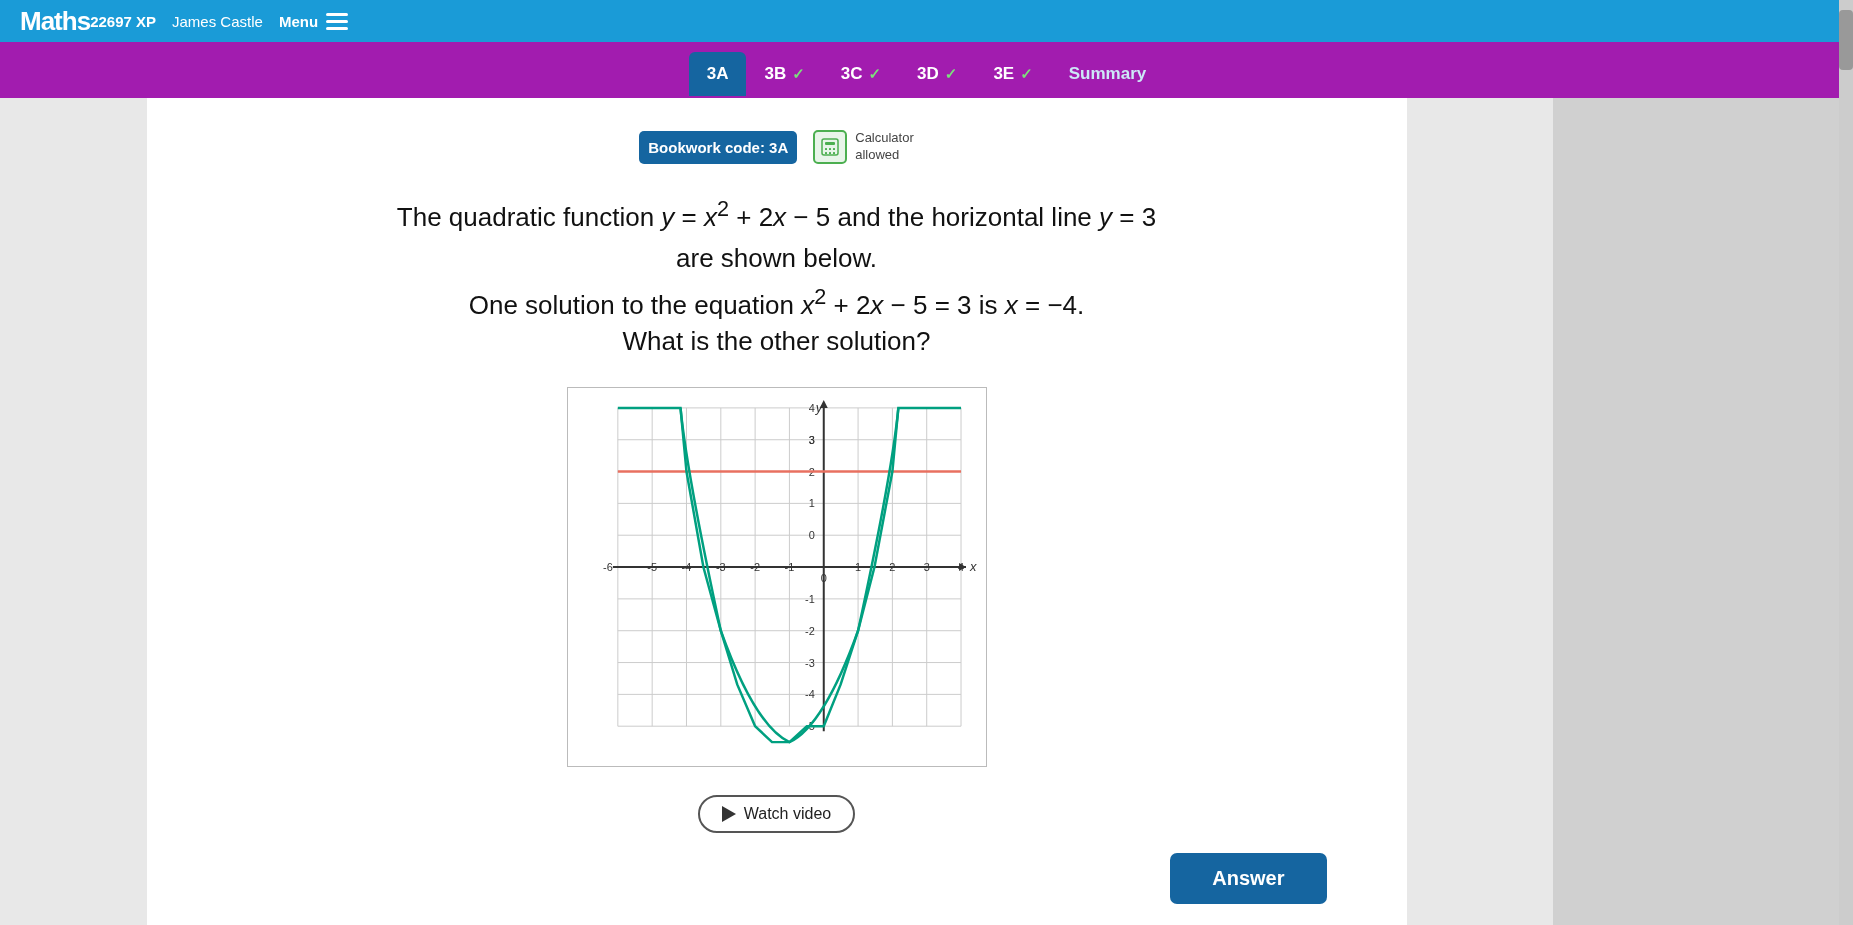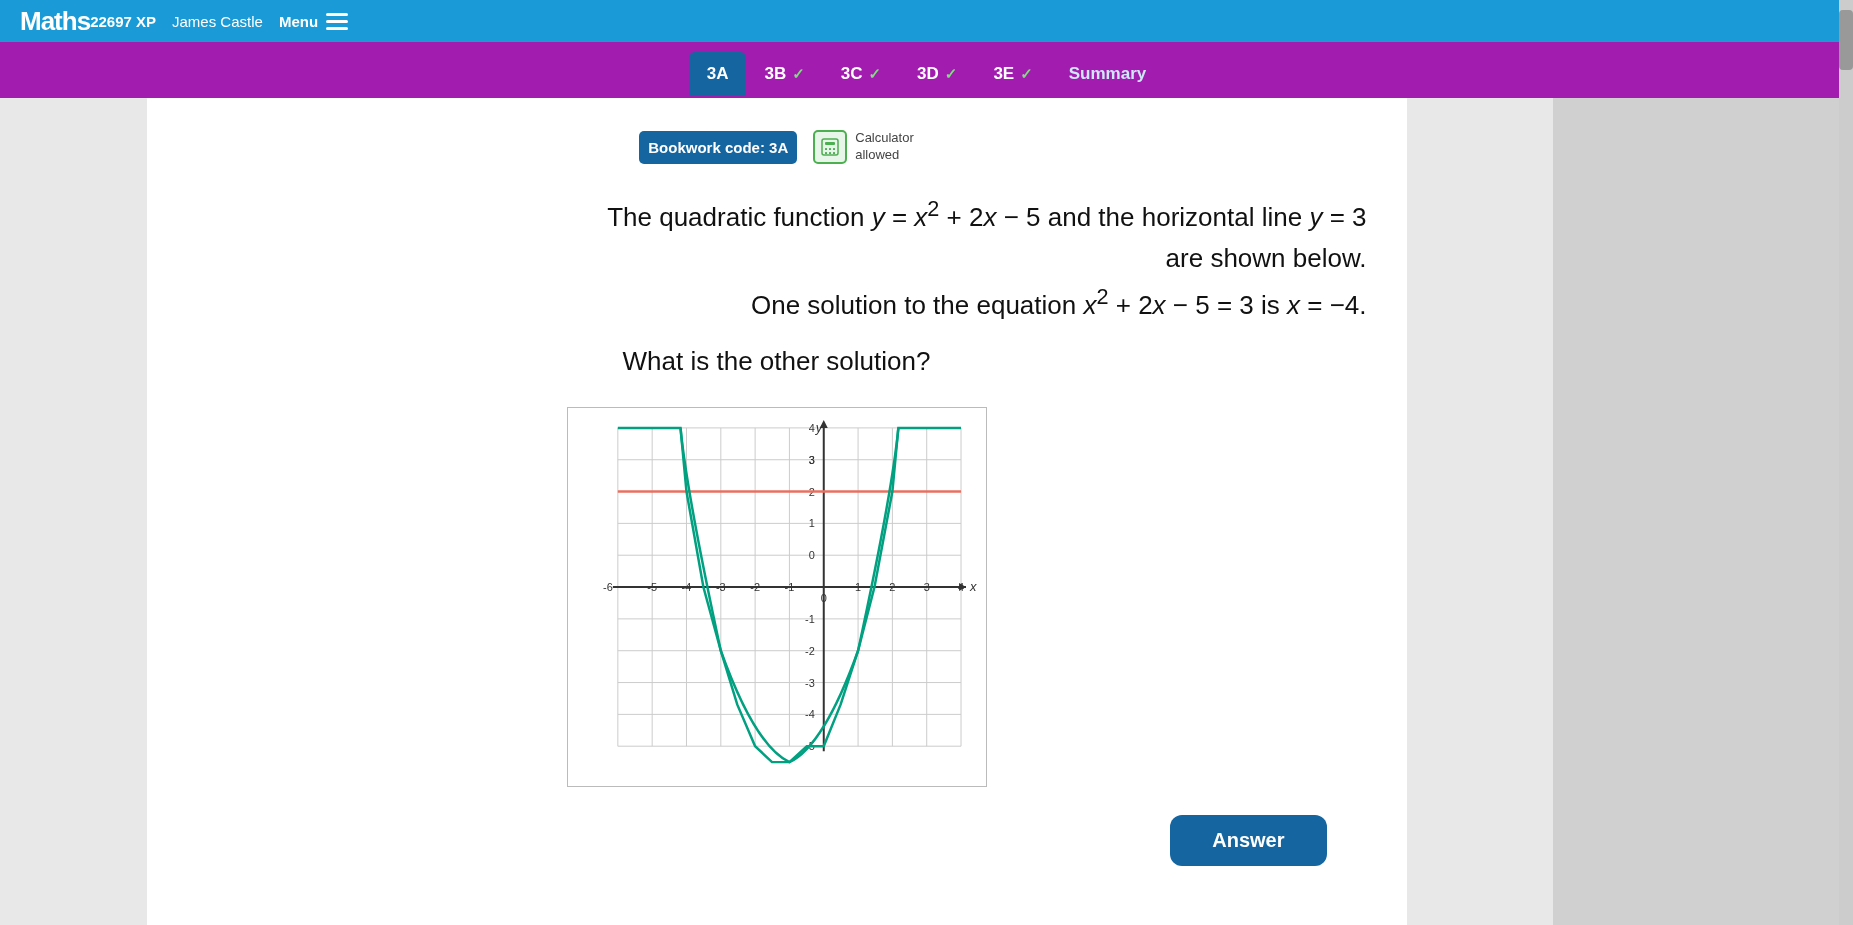--- a/index.html
+++ b/index.html
@@ -158,25 +158,24 @@
       font-size: 18px;
     }
     .calc-text {
       font-size: 13px;
       line-height: 1.3;
       color: #444;
     }
 
     
     .question-text {
-      text-align: right;
+      text-align: center;
       font-size: 26px;
       line-height: 1.6;
       color: #111;
-      margin-bottom: 20px;
     }
     .question-sub {
       text-align: center;
       font-size: 26px;
       color: #111;
       margin-bottom: 30px;
     }
 
     
     .graph-container {
@@ -208,21 +207,21 @@
       justify-content: flex-end;
       margin-top: 16px;
       padding-right: 40px;
     }
     .answer-btn {
       background: #1565a0;
       color: white;
       font-size: 20px;
       font-weight: 700;
       padding: 14px 42px;
-      border-radius: 12px;
+      border-radius: 7px;
       border: none;
       cursor: pointer;
     }
 
     .scrollbar-track {
       position: absolute;
       right: 0;
       top: 0;
       width: 14px;
       height: 100%;
@@ -405,20 +404,26 @@
           291.5,244
           308,180
           326,84
           332,20
           360.5,20
           395,20
         " stroke="#00a080" stroke-width="2.5" fill="none"></polyline>
       </svg>
     </div>
 
+    <div style="display:flex; justify-content:center; margin-bottom:20px;">
+      <button class="watch-video-btn">
+        <span style="display:inline-block;width:0;height:0;border-style:solid;border-width:8px 0 8px 14px;border-color:transparent transparent transparent #333;"></span>
+        <span>Watch video</span>
+      </button>
+    </div>
 
     <div class="answer-btn-wrapper">
       <button class="answer-btn">Answer</button>
     </div>
 
   </div>
 
   <div class="sidebar-right">
     <div class="scrollbar-track">
       <div class="scrollbar-thumb"></div>

